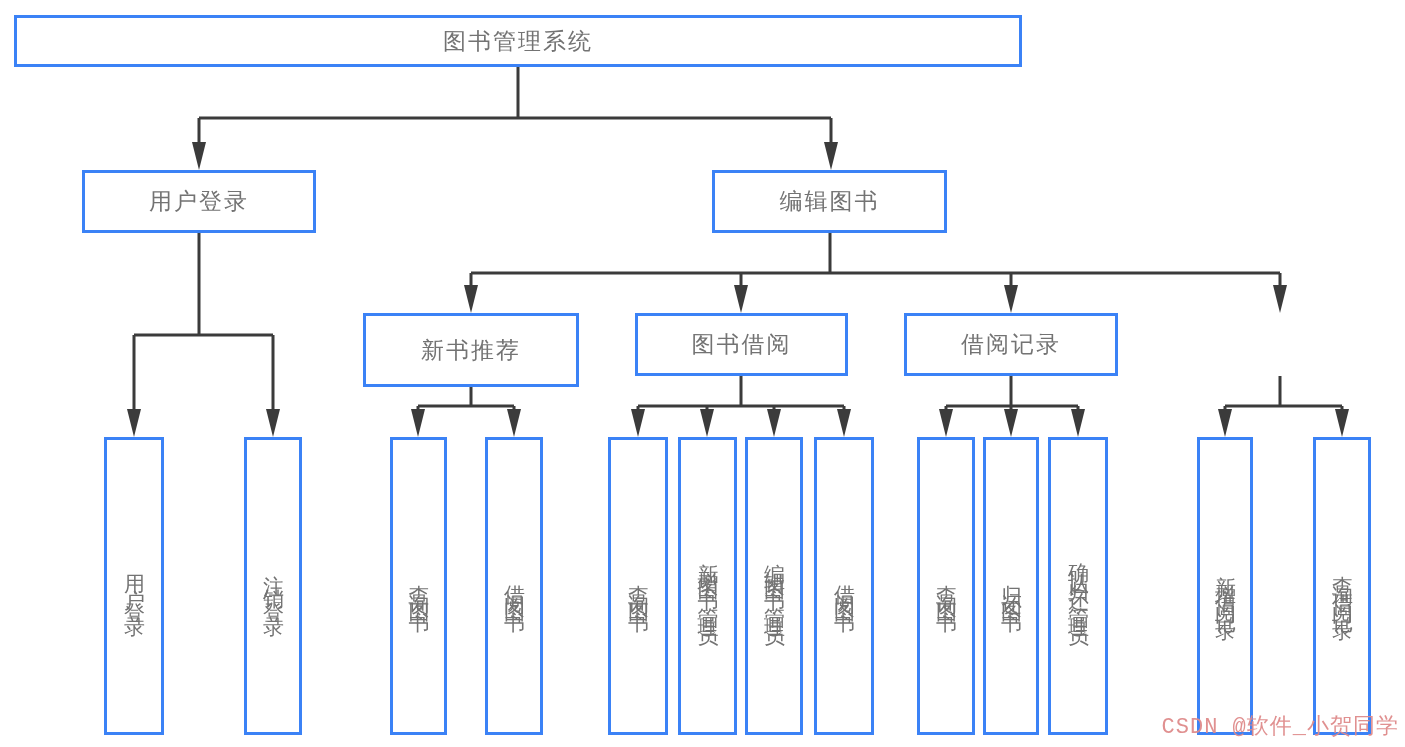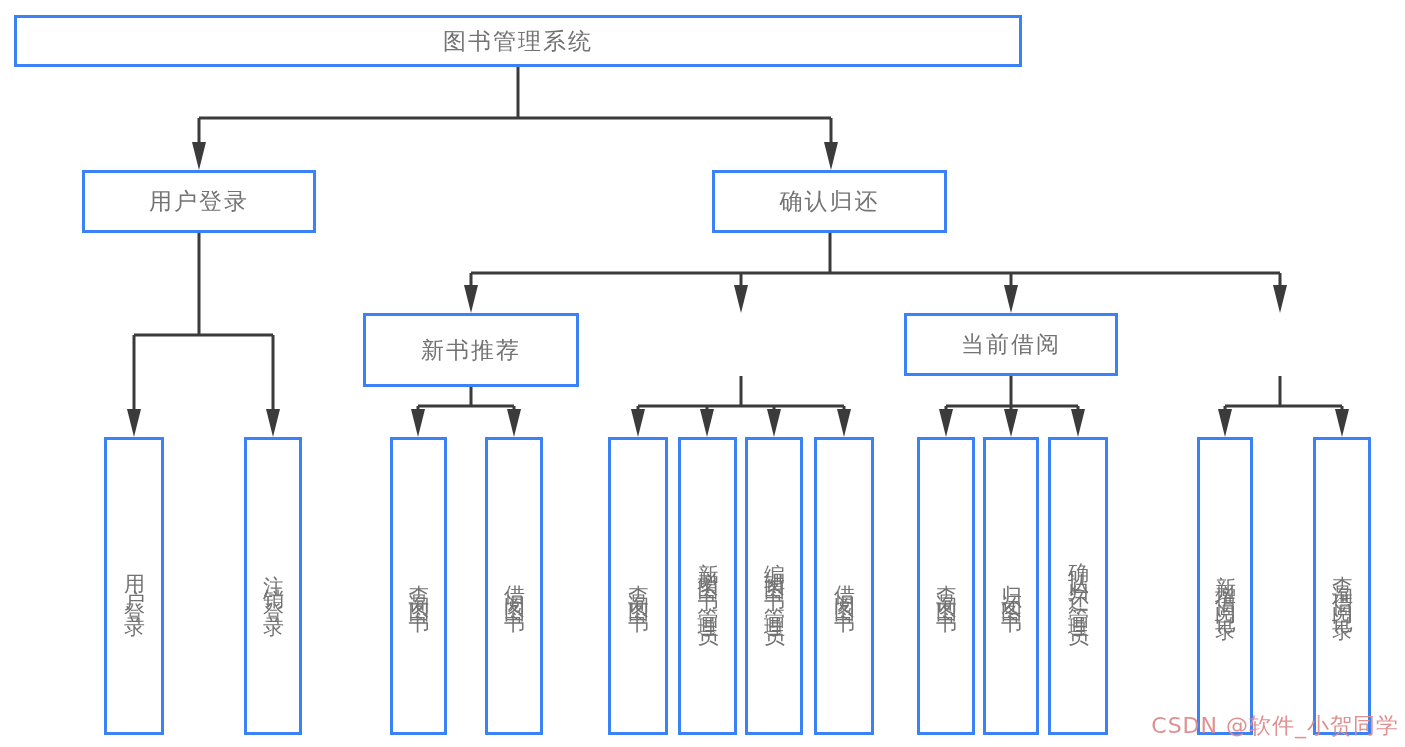--- a/index.html
+++ b/index.html
@@ -49,20 +49,21 @@
   }
   .watermark {
     position: absolute;
     right: 6px;
     bottom: 6px;
     font-size: 22px;
     letter-spacing: 1px;
     color: rgba(222, 138, 138, 0.95);
     white-space: nowrap;
     pointer-events: none;
+    font-family: Liberation Mono, monospace;
   }
 </style>
 </head>
 <body>
 
 <div class="canvas">
 
   <svg class="wires" viewBox="0 0 1405 747" xmlns="http://www.w3.org/2000/svg">
 
     <g stroke="#3b3b3b" stroke-width="3" fill="none">
@@ -106,28 +107,31 @@
   </svg>
 
   <div class="box h" style="left:14px; top:15px; width:1008px; height:52px">
     <span>图书管理系统</span>
   </div>
 
   <div class="box h" style="left:82px; top:170px; width:234px; height:63px">
     <span>用户登录</span>
   </div>
   <div class="box h" style="left:712px; top:170px; width:235px; height:63px">
-    <span>确认归还</span>
+    <span>编辑图书</span>
   </div>
 
   <div class="box h" style="left:363px; top:313px; width:216px; height:74px">
     <span>新书推荐</span>
   </div>
+  <div class="box h" style="left:635px; top:313px; width:213px; height:63px">
+    <span>图书借阅</span>
+  </div>
   <div class="box h" style="left:904px; top:313px; width:214px; height:63px">
-    <span>当前借阅</span>
+    <span>借阅记录</span>
   </div>
 
   <div class="box v wide-gap" style="left:104px; top:437px; width:60px; height:298px">
     <span>用户登录</span>
   </div>
   <div class="box v wide-gap" style="left:244px; top:437px; width:58px; height:298px">
     <span>注销登录</span>
   </div>
 
   <div class="box v" style="left:390px; top:437px; width:57px; height:298px">

